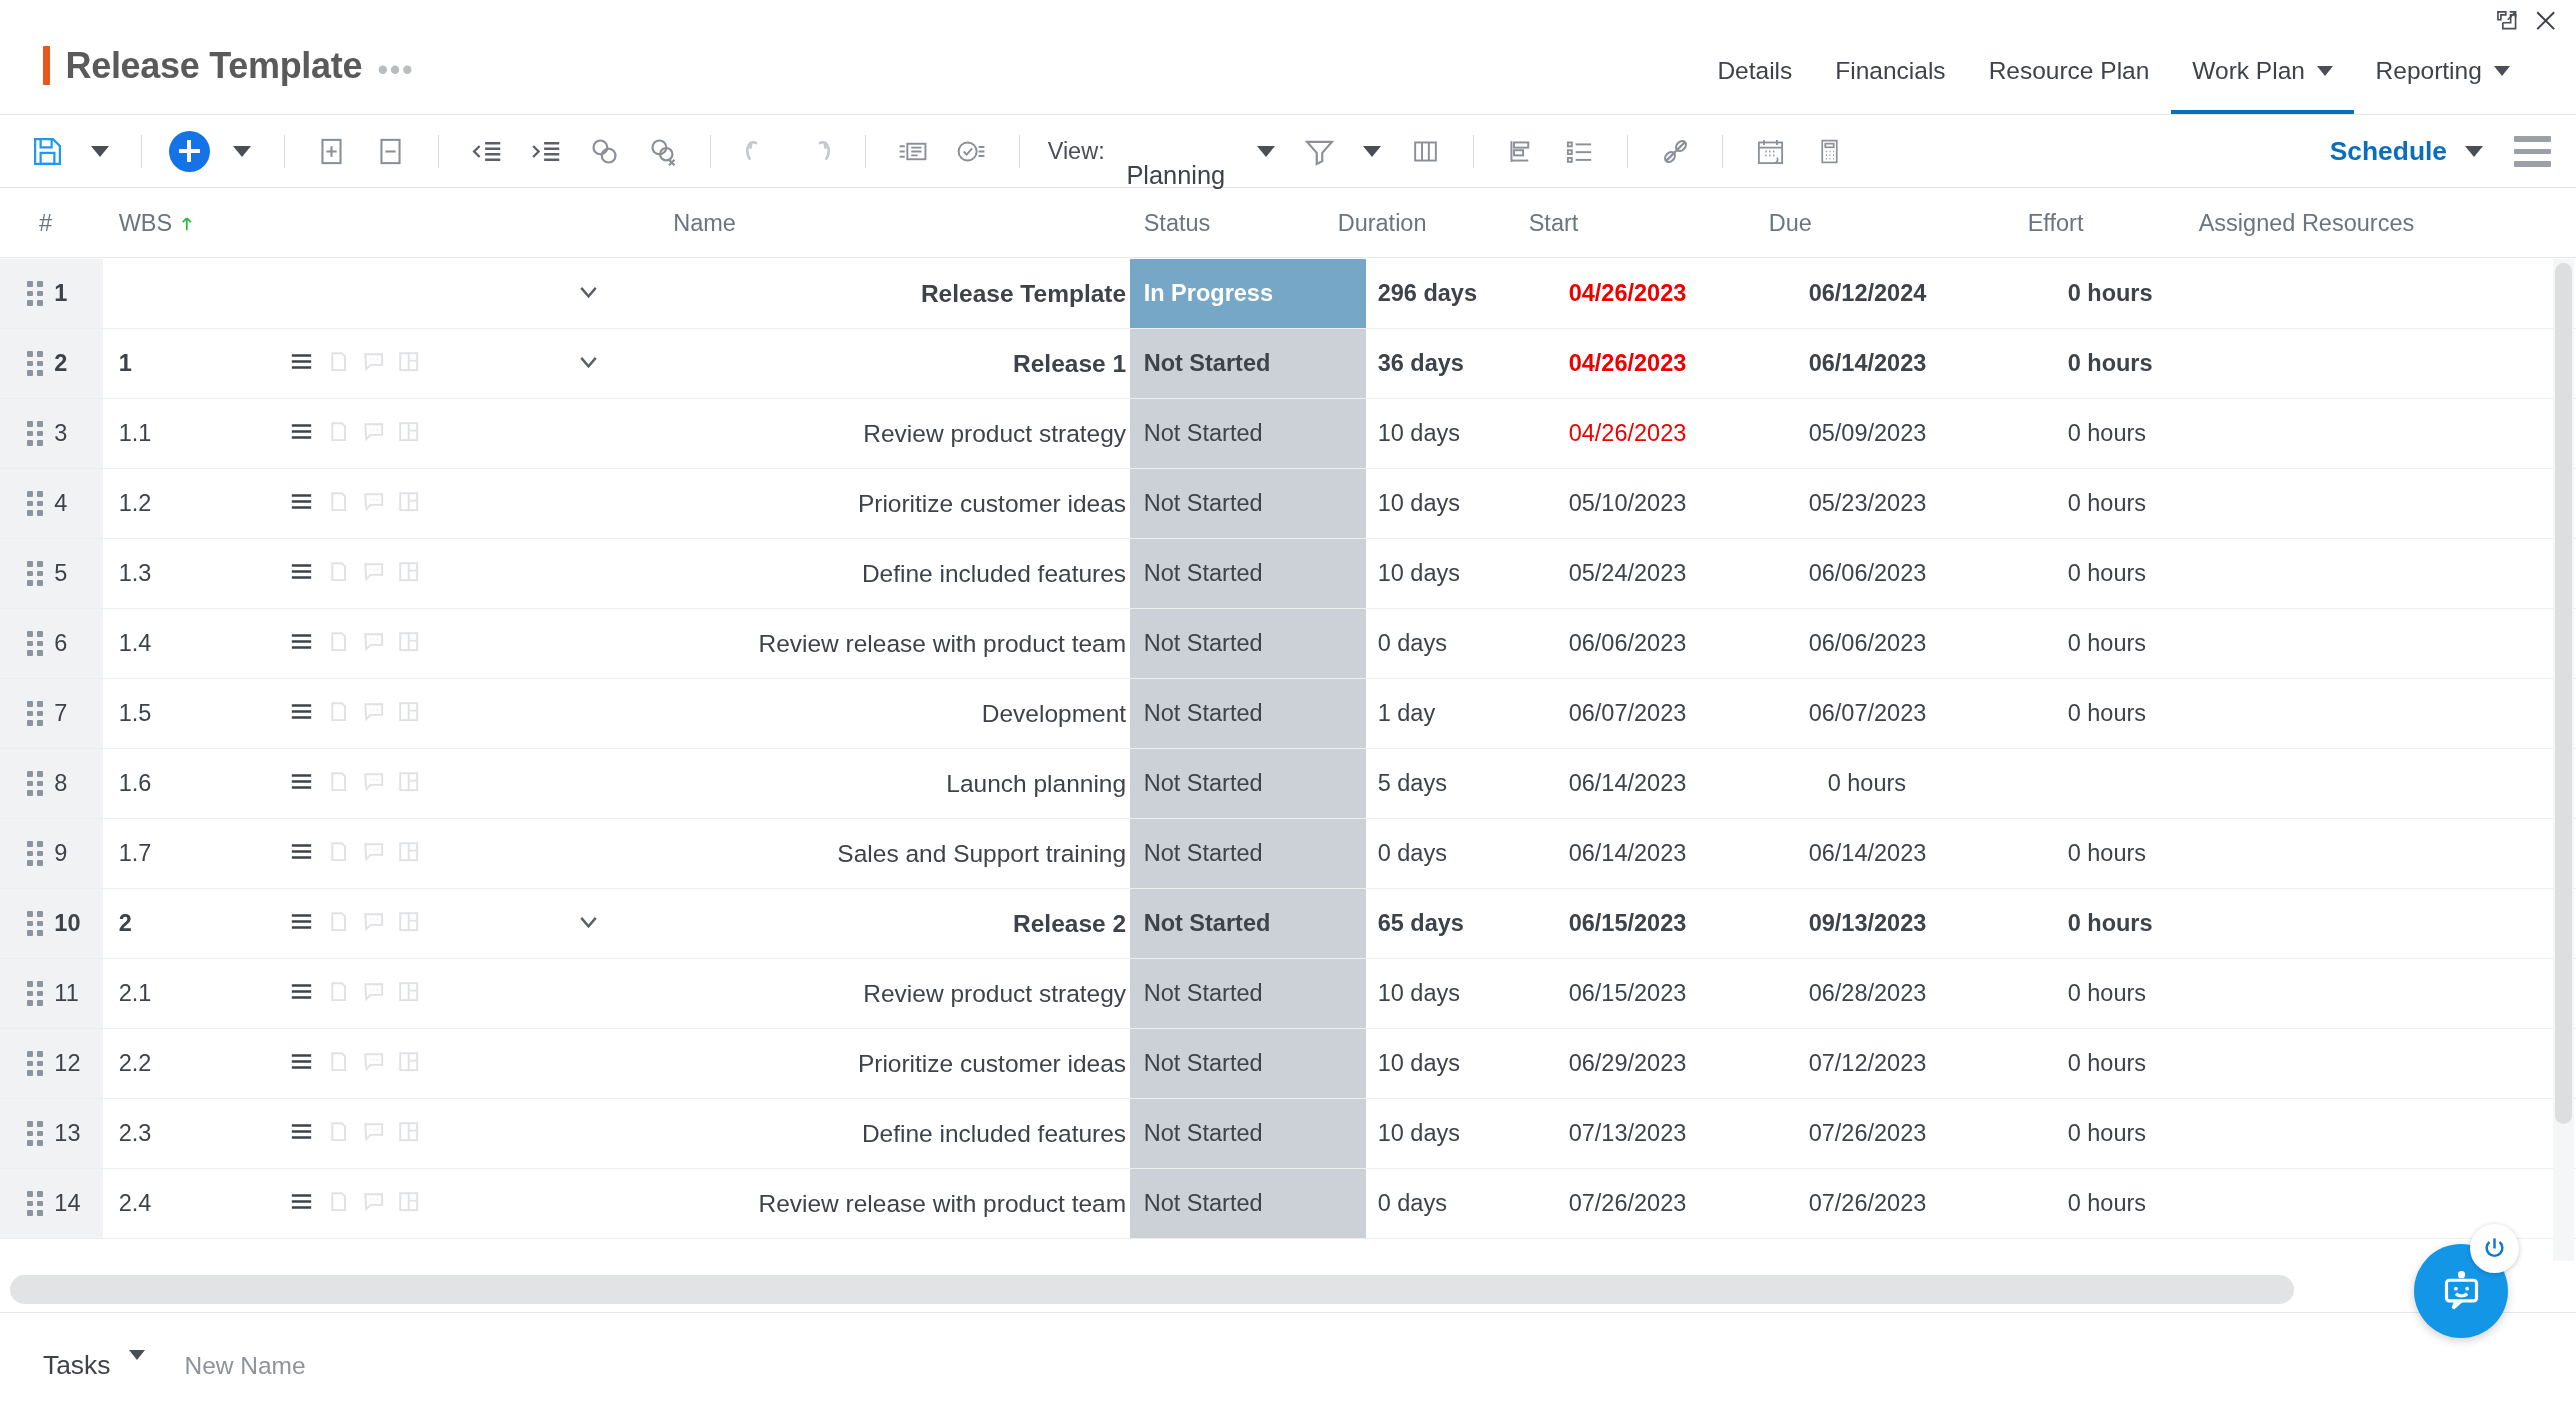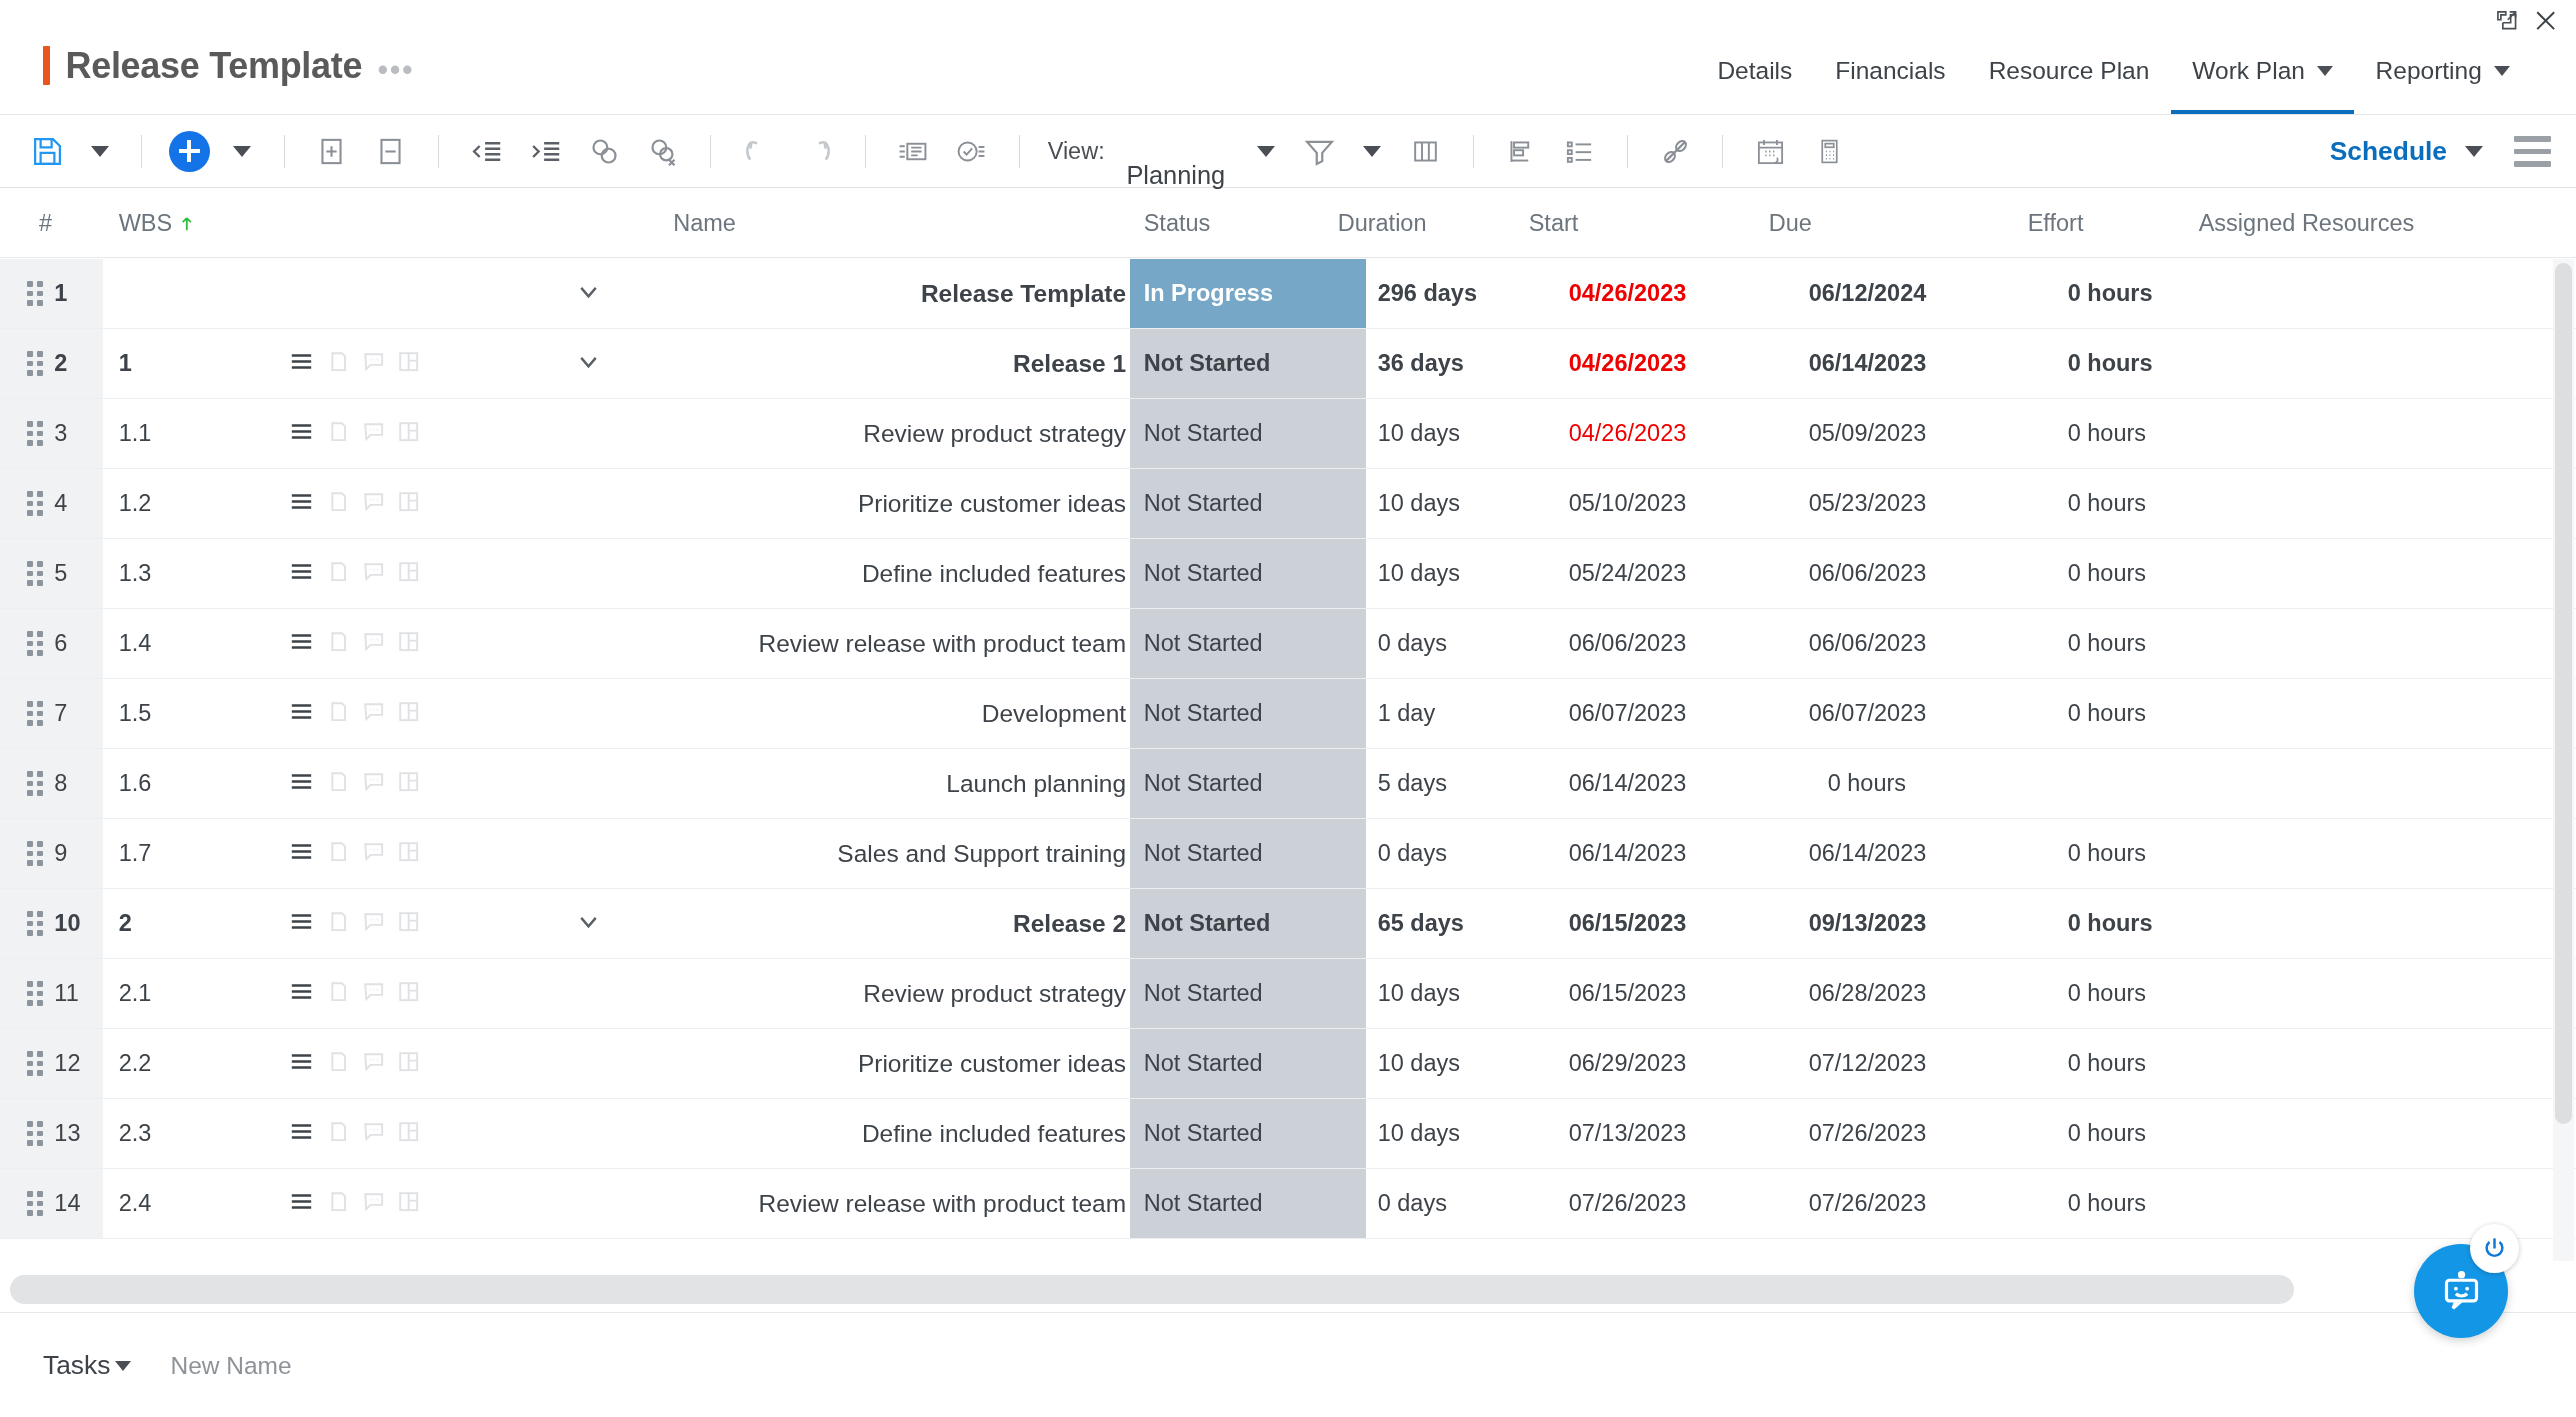--- a/index.html
+++ b/index.html
@@ -231,21 +231,21 @@
   }
 
   
   .footer {
     position: absolute; left: 0; right: 0; bottom: 0; height: 106px;
     background: #fff;
     border-top: 1px solid #e6e8ea;
     display: flex; align-items: center;
     padding-left: 43px; gap: 39px;
   }
-  .footer-tasks { display: flex; align-items: center; gap: 5px; cursor: pointer; }
+  .footer-tasks { display: flex; align-items: flex-start; gap: 19px; cursor: pointer; }
   .footer-tasks .lbl { font-size: 26.4px; color: #3d4349; }
   .footer-new { font-size: 24.5px; color: #8d9399; cursor: pointer; }
 
   
   .fab {
     position: absolute; right: 68px; bottom: 80px;
     width: 94px; height: 94px; border-radius: 50%;
     background: #1496e6;
     display: flex; align-items: center; justify-content: center;
     cursor: pointer;

